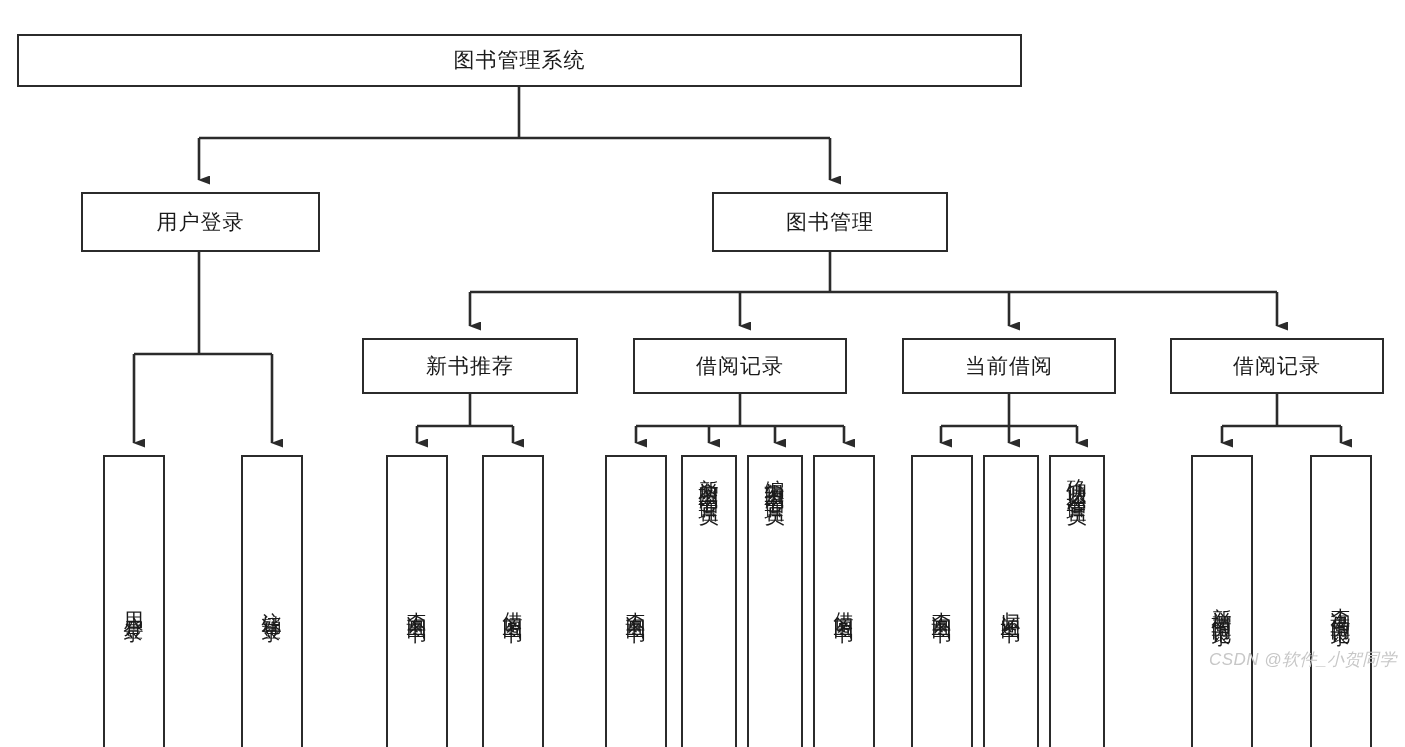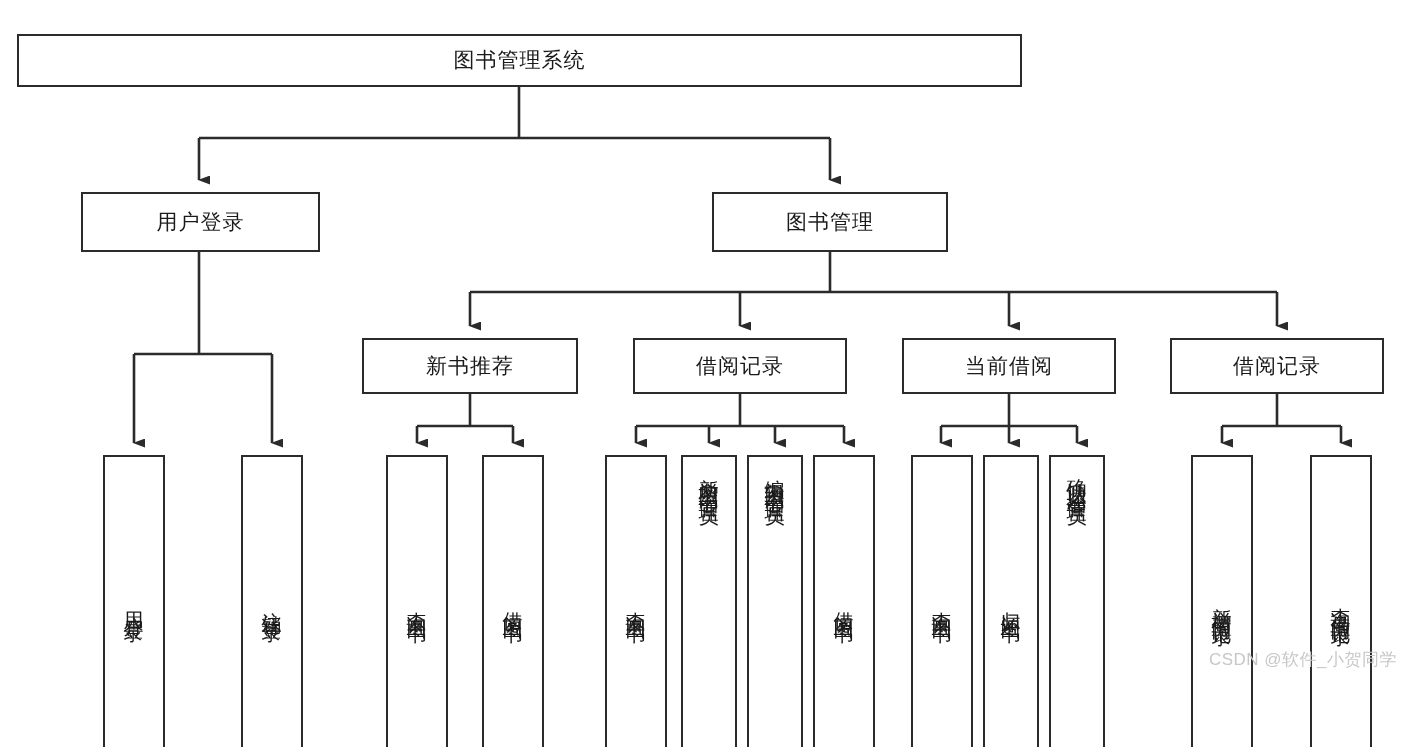--- a/index.html
+++ b/index.html
@@ -65,20 +65,21 @@
     padding-top: 0;
   }
   .watermark {
     position: absolute;
     right: 8px;
     bottom: 6px;
     font-size: 17px;
     color: #c7c7c7;
     white-space: nowrap;
     letter-spacing: 0.5px;
+    font-style: italic;
   }
 </style>
 </head>
 <body>
 
 <div id="diagram-root">
 
   <svg class="connectors" viewBox="0 0 1405 747">
     <defs>
       <marker id="arrowhead" markerWidth="9" markerHeight="12" refX="4.5" refY="11" orient="auto" markerUnits="userSpaceOnUse">

